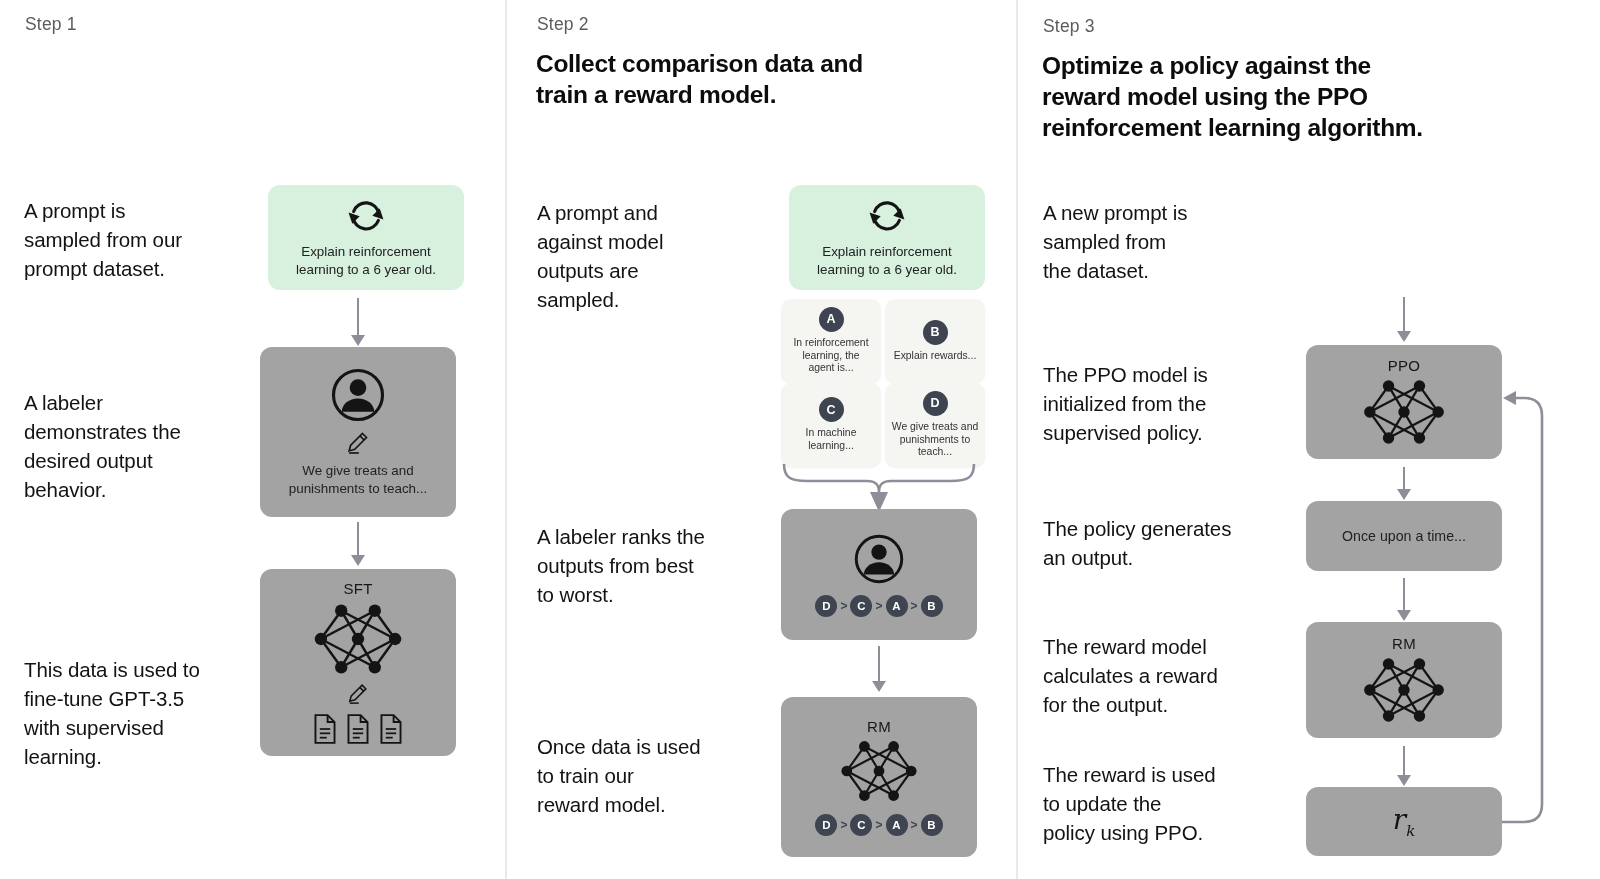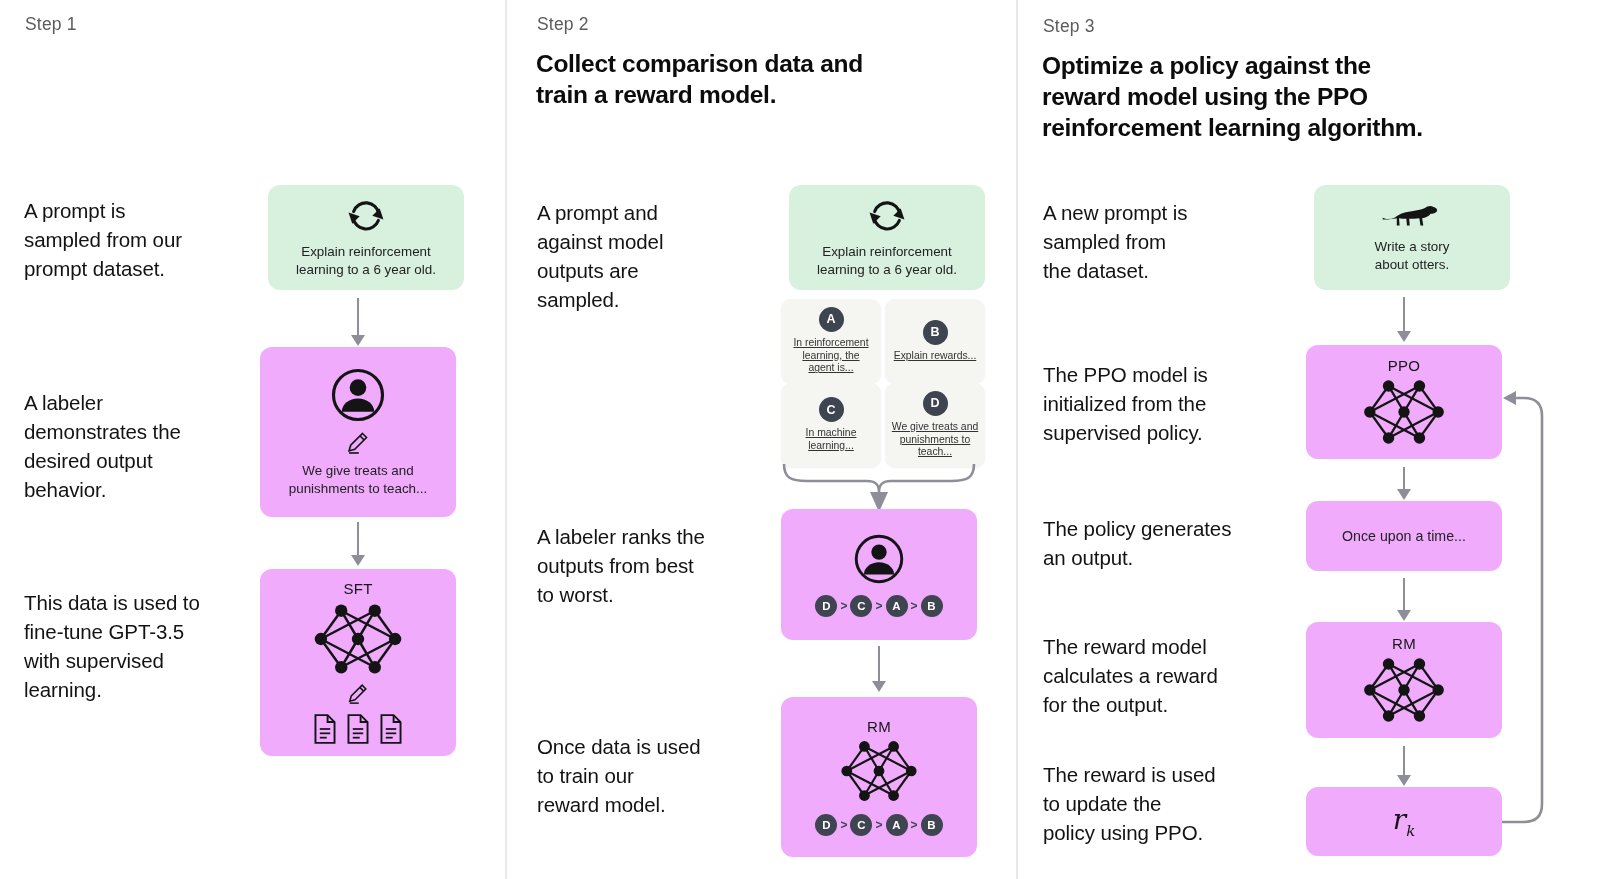--- a/index.html
+++ b/index.html
@@ -6,25 +6,25 @@
   #canvas{position:relative;width:1600px;height:879px;background:#ffffff;overflow:hidden;
           font-family:"Liberation Sans",sans-serif;color:#141414;}
   .divider{position:absolute;top:0;height:879px;width:1.5px;background:#e9e9e7;}
   .step{position:absolute;font-size:17.5px;color:#5c5c5c;letter-spacing:.2px;}
   .title{position:absolute;font-size:24.5px;font-weight:bold;color:#0c0c0c;line-height:31px;
          letter-spacing:-.3px;white-space:pre-line;}
   .cap{position:absolute;font-size:20.5px;color:#131313;line-height:29px;white-space:pre-line;letter-spacing:-.1px;}
   .box{position:absolute;border-radius:12px;display:flex;flex-direction:column;align-items:center;
        justify-content:center;text-align:center;}
   .green{background:#d8f1df;margin-left:8px;}
-  .gray{background:#f0abfc;}
+  .gray{background:#a3a3a3;}
   .boxtext{font-size:13.4px;color:#222;line-height:1.32;white-space:pre-line;margin-top:7px;}
   .mini{position:absolute;background:#f5f5f2;border-radius:10px;box-shadow:0 1px 2px rgba(0,0,0,.06);
         display:flex;flex-direction:column;align-items:center;justify-content:center;text-align:center;padding:4px;}
-  .minitext{font-size:10.4px;color:#333;line-height:1.22;white-space:pre-line;margin-top:5px;text-decoration:underline;}
+  .minitext{font-size:10.4px;color:#333;line-height:1.22;white-space:pre-line;margin-top:5px;}
   .badge{width:25px;height:25px;border-radius:50%;background:#3e4450;color:#fff;font-weight:bold;
          font-size:12.5px;display:flex;align-items:center;justify-content:center;flex:none;}
   .modlabel{font-size:15px;color:#161616;letter-spacing:.3px;}
   .arr{position:absolute;width:2.6px;background:#8e8e99;}
   .arr::after{content:"";position:absolute;bottom:-10px;left:-5.7px;border-left:7px solid transparent;
               border-right:7px solid transparent;border-top:11px solid #8e8e99;}
   .chips{display:flex;align-items:center;gap:3px;margin-top:10px;}
   .chip{width:22px;height:22px;border-radius:50%;background:#3e4450;color:#fff;font-weight:bold;
         font-size:11.5px;display:flex;align-items:center;justify-content:center;}
   .sep{color:#3e4450;font-weight:bold;font-size:12px;}
@@ -43,21 +43,21 @@
 
   <div class="step" style="left:25px;top:14px">Step 1</div>
 
   <div class="cap" style="left:24px;top:196px">A prompt is
 sampled from our
 prompt dataset.</div>
   <div class="cap" style="left:24px;top:388px">A labeler
 demonstrates the
 desired output
 behavior.</div>
-  <div class="cap" style="left:24px;top:588px">This data is used to
+  <div class="cap" style="left:24px;top:655px">This data is used to
 fine-tune GPT-3.5
 with supervised
 learning.</div>
 
   <div class="box green" style="left:260px;top:185px;width:196px;height:105px">
     <svg width="42" height="40" viewBox="0 0 48 44" style="transform:rotate(10deg)">
       <g stroke="#141414" stroke-width="3.6" fill="none" stroke-linecap="round">
         <path d="M9.2,19.4 A15,15 0 0 1 38.1,16.9"></path>
         <path d="M38.8,24.6 A15,15 0 0 1 9.9,26.8"></path>
       </g>
@@ -269,32 +269,20 @@
 supervised policy.</div>
   <div class="cap" style="left:1043px;top:514px">The policy generates
 an output.</div>
   <div class="cap" style="left:1043px;top:760px">The reward is used
 to update the
 policy using PPO.</div>
   <div class="cap" style="left:1043px;top:632px">The reward model
 calculates a reward
 for the output.</div>
 
-  <div class="box green" style="left:1306px;top:185px;width:196px;height:105px">
-    <svg width="62" height="30" viewBox="0 0 110 52">
-      <path d="M3,29 C9,32 17,32 24,29 C31,23 41,19 52,18 C62,17 71,15 78,12
-               C82,8 89,7 93,10 C98,11 101,15 99,18 C97,21 92,22 88,22
-               C85,27 79,29 73,30 L75,43 L70,43 L68,30
-               C62,31 56,31 50,31 L51,43 L46,43 L45,31
-               C40,31 36,31 32,30 L33,43 L28,43 L28,30
-               C20,31 10,33 3,32 Z" fill="#141414"></path>
-    </svg>
-    <div class="boxtext">Write a story
-about otters.</div>
-  </div>
 
   <div class="arr" style="left:1402.7px;top:297px;height:35px"></div>
 
   <div class="box gray" style="left:1306px;top:345px;width:196px;height:114px">
     <div class="modlabel">PPO</div>
     <svg width="86" height="70" viewBox="0 0 104 86" style="margin-top:3px">
       <g stroke="#141414" stroke-width="2.8">
         <line x1="33" y1="11" x2="10" y2="43"></line>
           <line x1="33" y1="11" x2="52" y2="43"></line>
           <line x1="33" y1="11" x2="94" y2="43"></line>

